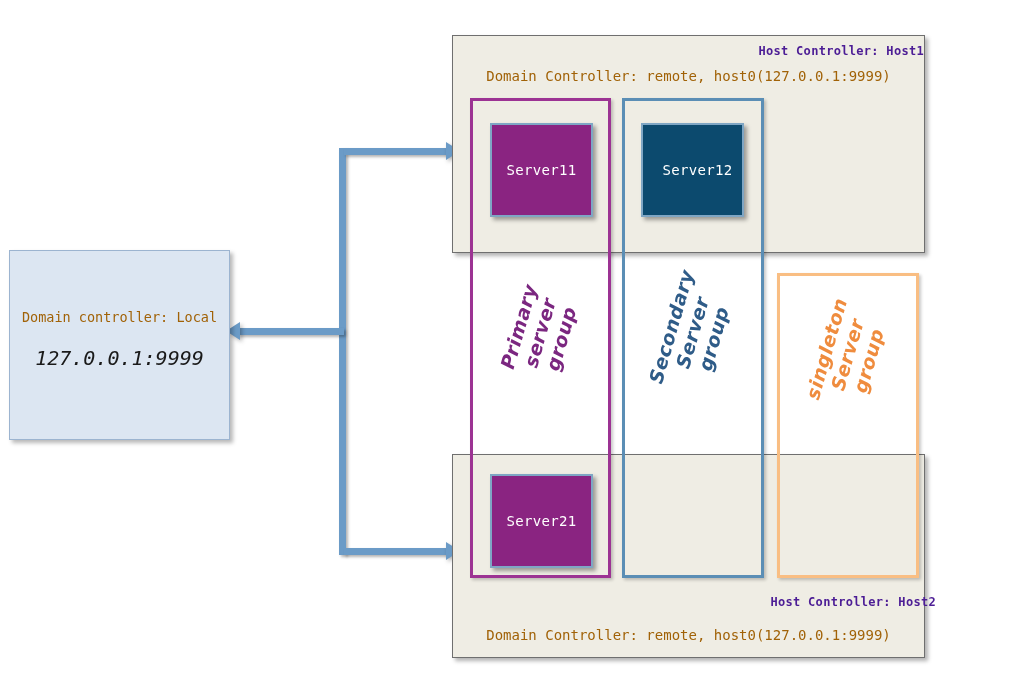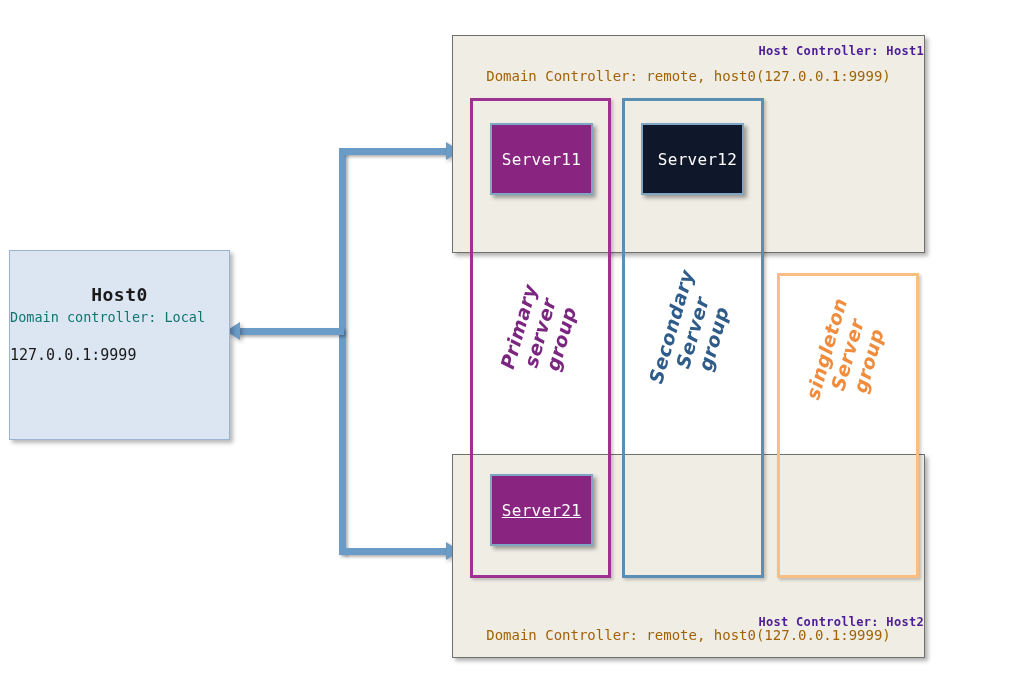--- a/index.html
+++ b/index.html
@@ -40,32 +40,33 @@
     font-size: 18px;
     font-weight: bold;
     color: #1a1a1a;
     letter-spacing: 0.5px;
   }
   .host0-sub {
     position: absolute;
     left: 0;
     top: 58px;
     width: 100%;
-    text-align: left;
+    text-align: center;
     font-size: 13.5px;
-    color: #0f766e;
+    color: #a16207;
   }
   .host0-addr {
     position: absolute;
     left: 0;
     top: 95px;
     width: 100%;
-    text-align: left;
-    font-size: 15px;
+    text-align: center;
+    font-size: 20px;
     color: #1a1a1a;
+    font-style: italic;
   }
 
   
   .host-box {
     position: absolute;
     background: #efede4;
     border: 1px solid #6f6f6f;
     box-shadow: 3px 3px 4px rgba(0,0,0,0.3);
     box-sizing: border-box;
   }
@@ -83,21 +84,21 @@
   }
   .host-sub {
     position: absolute;
     width: 100%;
     text-align: center;
     font-size: 14px;
     color: #a16207;
   }
   #host1-title { top: 8px; }
   #host1-sub   { top: 32px; }
-  #host2-title { top: 160px; }
+  #host2-title { top: 140px; margin-left: 12px; }
   #host2-sub   { top: 172px; }
 
   
   .group-box {
     position: absolute;
     background: transparent;
     border: 3px solid #000;
     box-sizing: border-box;
     box-shadow: 2px 2px 3px rgba(0,0,0,0.22);
   }
@@ -138,39 +139,39 @@
   }
   #label-singleton {
     left: 777px; top: 322px; width: 142px;
     color: #ef8c3e;
   }
 
   
   .server {
     position: absolute;
     width: 103px;
-    height: 72px;
+    height: 94px;
     border: 2px solid #7fa6c4;
     box-sizing: border-box;
     box-shadow: 3px 3px 4px rgba(0,0,0,0.35);
     display: flex;
     align-items: center;
     justify-content: center;
     color: #ffffff;
-    font-size: 16px;
+    font-size: 14px;
     font-weight: normal;
     letter-spacing: 0.3px;
   }
   .server.purple { background: #8a2481; }
-  .server.blue   { background: #0f172a; padding-left: 10px; }
+  .server.blue   { background: #0c4a6e; padding-left: 10px; }
   .server.orange { background: #ea8b2b; }
 
   #server11 { left: 490px; top: 123px; }
   #server12 { left: 641px; top: 123px; }
-  #server21 { left: 490px; top: 474px; text-decoration: underline; }
+  #server21 { left: 490px; top: 474px; }
   #server22 { left: 641px; top: 474px; }
   #server23 { left: 796px; top: 474px; }
 
   
   .conn {
     position: absolute;
     background: #6b9bc7;
     box-shadow: 2px 2px 3px rgba(0,0,0,0.3);
   }
   
@@ -209,21 +210,20 @@
 
   <div class="conn" id="conn-trunk"></div>
   <div class="conn" id="conn-top"></div>
   <div class="conn" id="conn-mid"></div>
   <div class="conn" id="conn-bot"></div>
   <div class="arrowhead arrow-right" id="arrow-top"></div>
   <div class="arrowhead arrow-left" id="arrow-mid"></div>
   <div class="arrowhead arrow-right" id="arrow-bot"></div>
 
   <div class="host0-box">
-    <div class="host0-title">Host0</div>
     <div class="host0-sub">Domain controller: Local</div>
     <div class="host0-addr">127.0.0.1:9999</div>
   </div>
 
   <div class="host-box" id="host1-box">
     <div class="host-title" id="host1-title">Host Controller: Host1</div>
     <div class="host-sub" id="host1-sub">Domain Controller: remote, host0(127.0.0.1:9999)</div>
   </div>
 
   <div class="host-box" id="host2-box">

